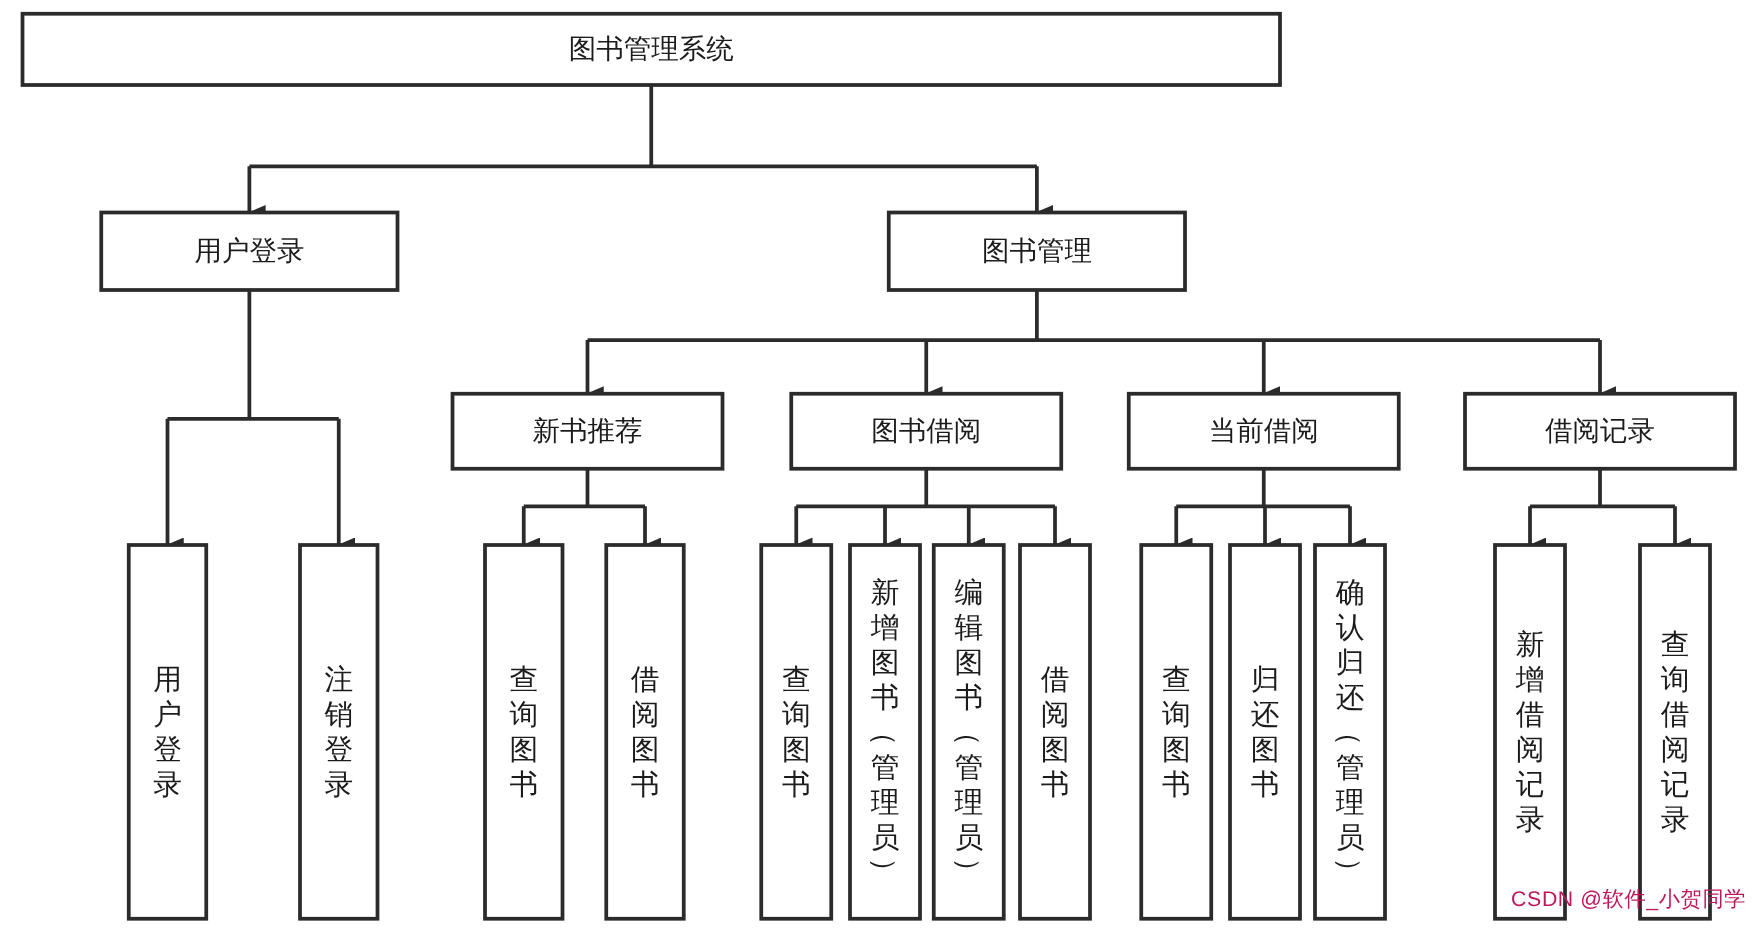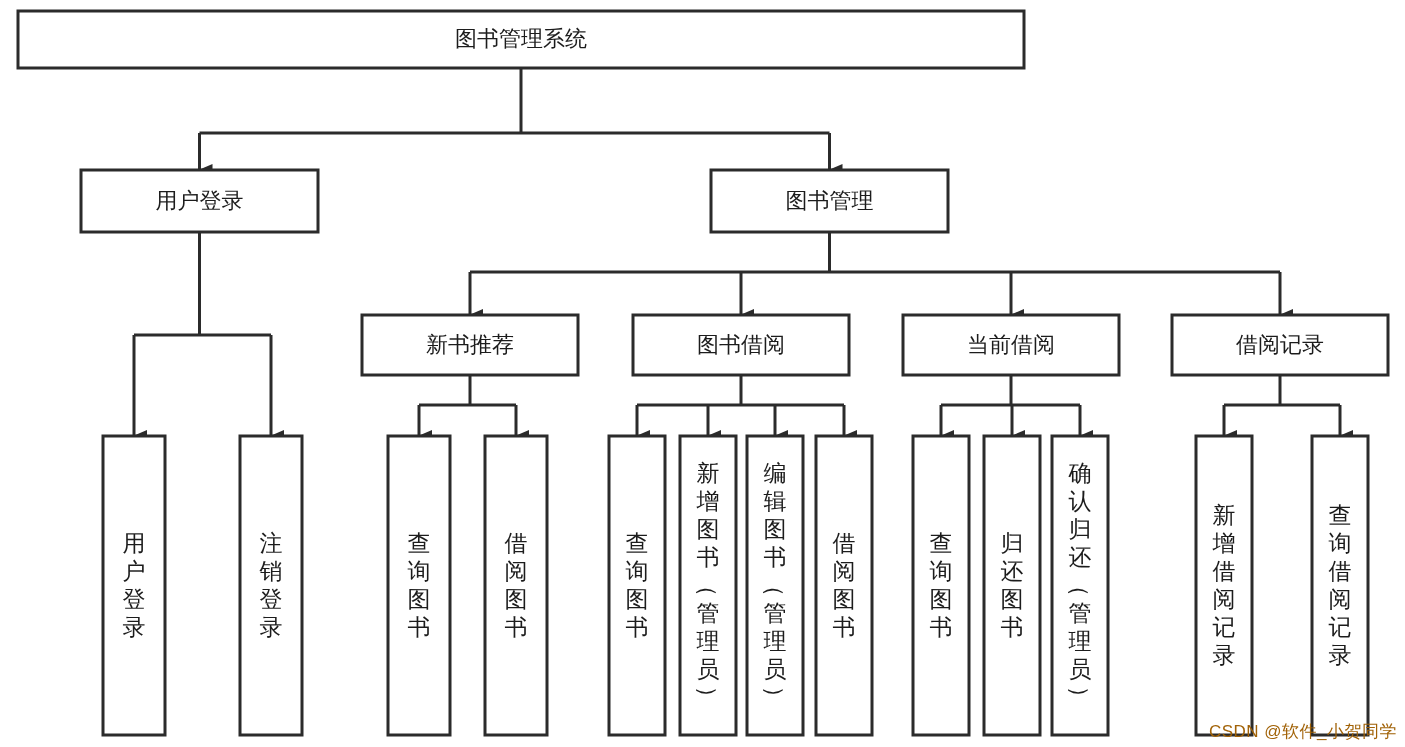--- a/index.html
+++ b/index.html
@@ -52,24 +52,24 @@
   }
   .leaf-label {
     font-family: "Liberation Sans", "DejaVu Sans", sans-serif;
     fill: #1c1c1c;
     font-size: 23px;
     text-anchor: middle;
   }
   .watermark {
     position: absolute;
     right: 8px;
-    bottom: 4px;
+    bottom: 16px;
     font-family: "Liberation Sans", "DejaVu Sans", sans-serif;
     font-size: 17px;
-    color: #a16207;
+    color: #be185d;
     letter-spacing: 0.5px;
     white-space: nowrap;
     pointer-events: none;
   }
 </style>
 </head>
 <body>
 
 <div id="diagram-root">
   <svg class="flow" viewBox="0 0 1405 747" xmlns="http://www.w3.org/2000/svg">

